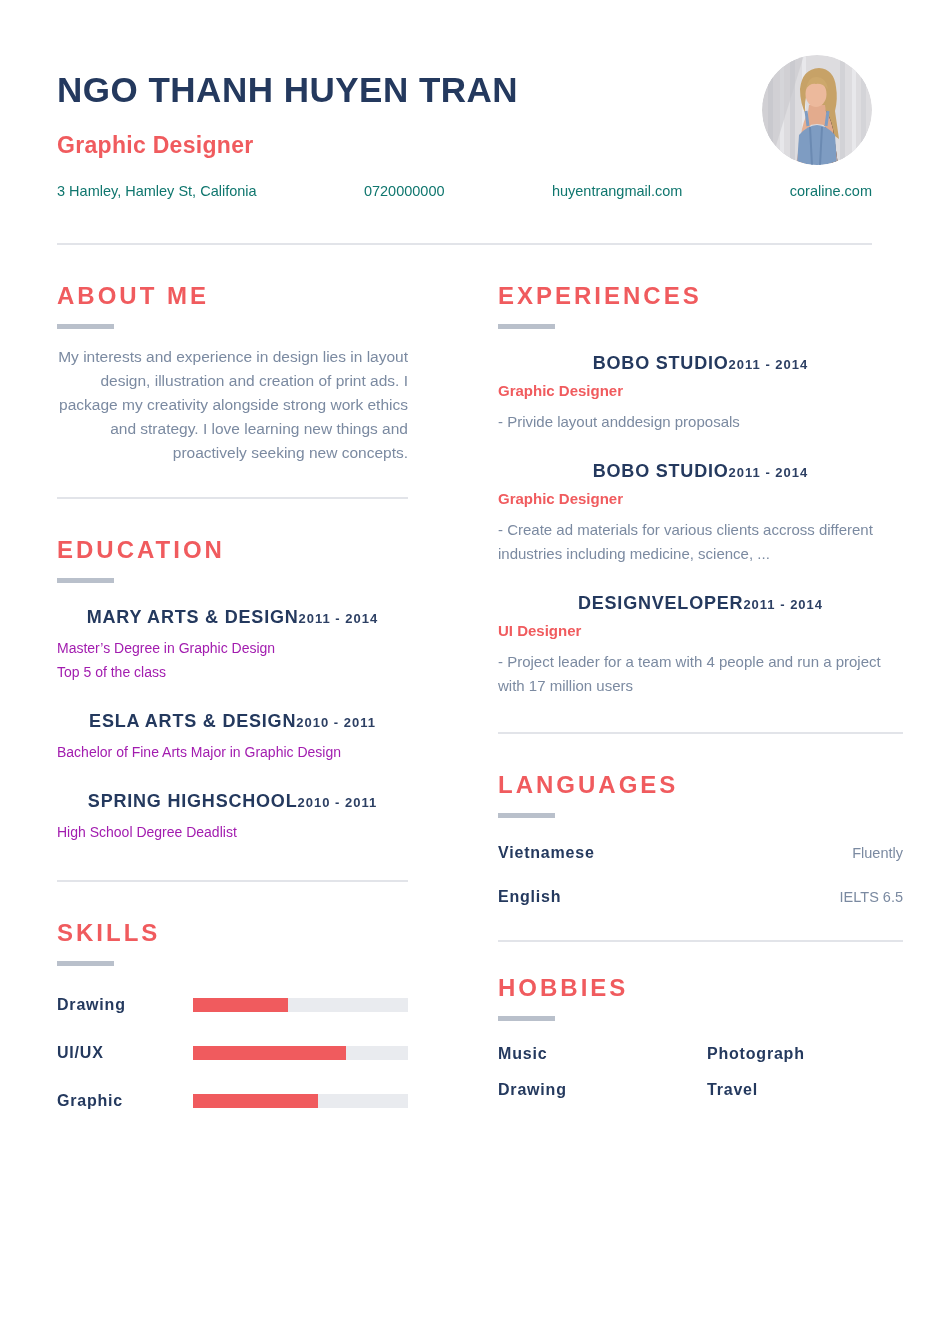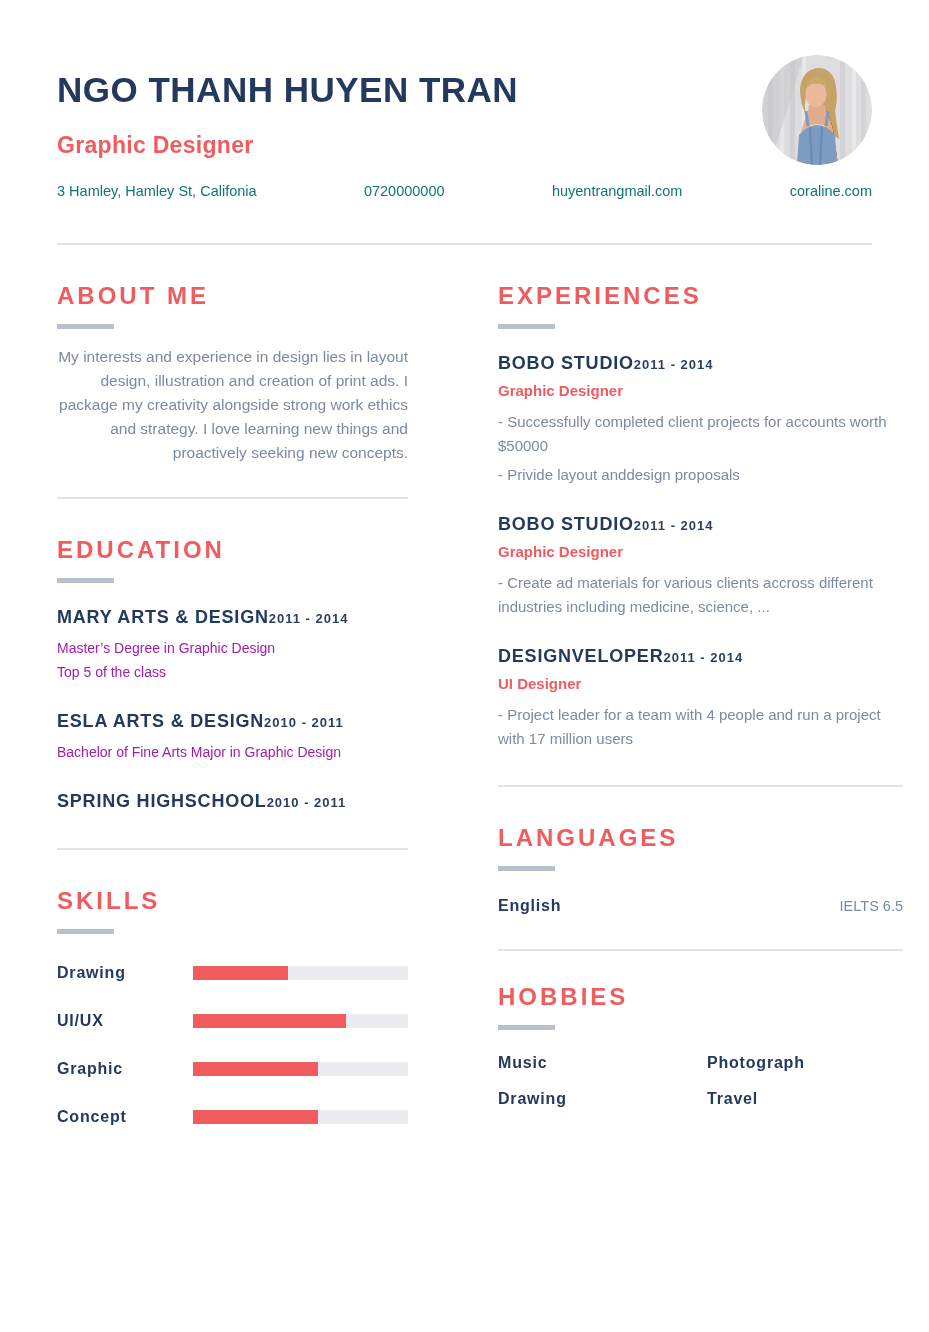--- a/index.html
+++ b/index.html
@@ -58,21 +58,21 @@
   .body-text {
     font-size: 15.5px; color: #7B8AA1; line-height: 24px;
   }
   .about-text { margin-top: 16px; text-align: right; }
   .rule-col { margin-top: 32px; }
 
   
   .item { margin-top: 24px; }
   .item + .item { margin-top: 27px; }
   .item-head {
-    display: flex; justify-content: flex-start; align-items: baseline;
+    display: flex; justify-content: center; align-items: baseline;
   }
   .item-title {
     font-size: 18px; font-weight: bold; color: #24395E;
     letter-spacing: 0.8px;
   }
   .item-period {
     font-size: 13px; font-weight: bold; color: #2C3F63;
     letter-spacing: 1px; white-space: nowrap;
   }
   .item-lines { margin-top: 8px; }
@@ -215,20 +215,23 @@
                 <div class="item-lines">
                   <div class="line">Bachelor of Fine Arts Major in Graphic Design</div>
                 </div>
               </div>
 
               <div class="item">
                 <div class="item-head">
                   <span class="item-title">SPRING HIGHSCHOOL</span>
                   <span class="item-period">2010 - 2011</span>
                 </div>
+                <div class="item-lines">
+                  <div class="line">High School Degree Deadlist</div>
+                </div>
               </div>
             </div>
         </div>
 
         <hr class="rule" style="margin-top:36px">
 
         <div class="mt-section">
           <div class="section-heading">SKILLS</div>
           <div class="heading-bar"></div>
 
@@ -275,21 +278,20 @@
 
           <div>
 
               <div class="item">
                 <div class="item-head">
                   <span class="item-title">BOBO STUDIO</span>
                   <span class="item-period">2011 - 2014</span>
                 </div>
                 <div class="item-role">Graphic Designer</div>
                 <div class="bullets">
-                  <div class="bullet">- Successfully completed client projects for accounts worth $50000</div>
                   <div class="bullet">- Privide layout anddesign proposals</div>
                 </div>
               </div>
 
               <div class="item">
                 <div class="item-head">
                   <span class="item-title">BOBO STUDIO</span>
                   <span class="item-period">2011 - 2014</span>
                 </div>
                 <div class="item-role">Graphic Designer</div>
@@ -312,20 +314,24 @@
         </div>
 
         <hr class="rule" style="margin-top:34px">
 
         <div class="mt-section">
           <div class="section-heading">LANGUAGES</div>
           <div class="heading-bar"></div>
 
           <div>
 
+              <div class="lang-row">
+                <span class="lang-name">Vietnamese</span>
+                <span class="lang-level">Fluently</span>
+              </div>
 
               <div class="lang-row">
                 <span class="lang-name">English</span>
                 <span class="lang-level">IELTS 6.5</span>
               </div>
             </div>
         </div>
 
         <hr class="rule" style="margin-top:34px">
 

